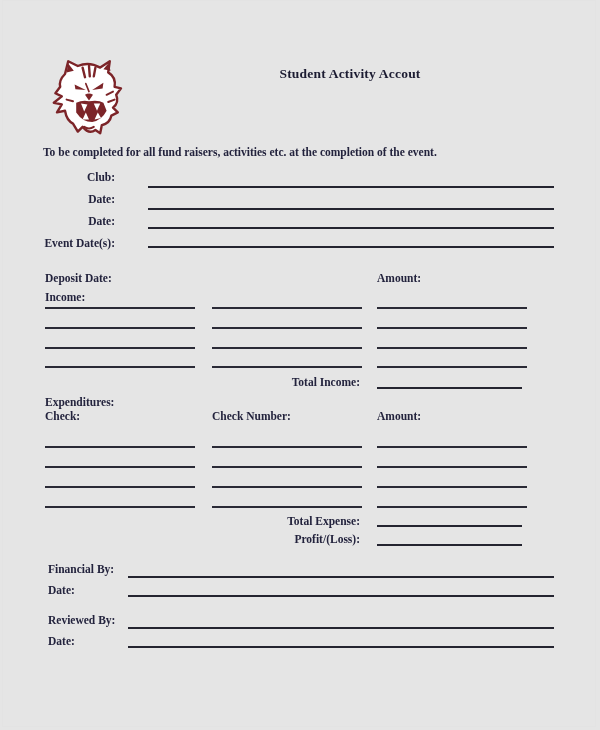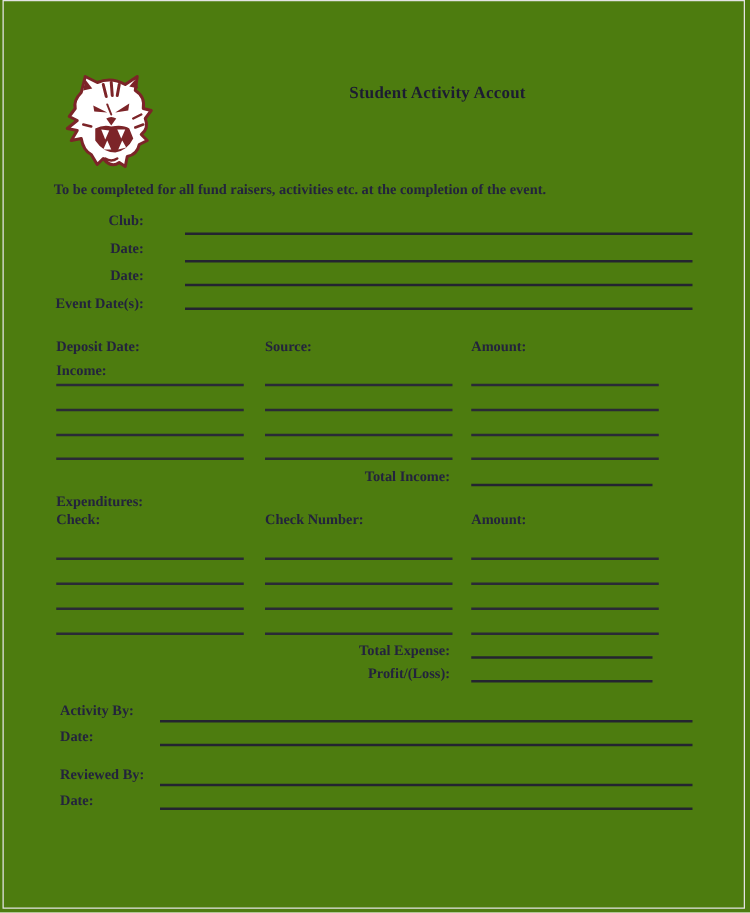--- a/index.html
+++ b/index.html
@@ -5,21 +5,21 @@
   html, body {
     margin: 0;
     padding: 0;
     background: #ffffff;
     font-family: "Liberation Serif", serif;
   }
   #page {
     position: relative;
     width: 600px;
     height: 730px;
-    background: #4d7c0f;
+    background: #e5e5e5;
     overflow: hidden;
   }
   #page-border {
     position: absolute;
     left: 2px; top: 0px; right: 4px; bottom: 3px;
     border: 1px solid #e3e3e3;
     pointer-events: none;
   }
   .t {
     position: absolute;
@@ -91,21 +91,20 @@
   <div class="line" style="left:148px;top:208px;width:406px;"></div>
 
   <div class="t right-align" style="left:0;top:215px;width:115px;">Date:</div>
   <div class="line" style="left:148px;top:227px;width:406px;"></div>
 
   <div class="t right-align" style="left:0;top:237px;width:115px;">Event Date(s):</div>
   <div class="line" style="left:148px;top:246px;width:406px;"></div>
 
   <div class="t" style="left:45px;top:258px;margin-top:33px;">Income:</div>
   <div class="t center-align" style="left:45px;top:272px;width:150px;">Deposit Date:</div>
-  <div class="t center-align" style="left:212px;top:272px;width:150px;">Source:</div>
   <div class="t center-align" style="left:377px;top:272px;width:150px;">Amount:</div>
 
   <div class="line rowline" style="left:45px;top:307px;width:150px;"></div>
   <div class="line rowline" style="left:212px;top:307px;width:150px;"></div>
   <div class="line rowline" style="left:377px;top:307px;width:150px;"></div>
 
   <div class="line rowline" style="left:45px;top:327px;width:150px;"></div>
   <div class="line rowline" style="left:212px;top:327px;width:150px;"></div>
   <div class="line rowline" style="left:377px;top:327px;width:150px;"></div>
 
@@ -140,21 +139,21 @@
   <div class="line rowline" style="left:45px;top:506px;width:150px;"></div>
   <div class="line rowline" style="left:212px;top:506px;width:150px;"></div>
   <div class="line rowline" style="left:377px;top:506px;width:150px;"></div>
 
   <div class="t right-align" style="left:200px;top:515px;width:160px;">Total Expense:</div>
   <div class="line" style="left:377px;top:525px;width:145px;"></div>
 
   <div class="t right-align" style="left:200px;top:533px;width:160px;">Profit/(Loss):</div>
   <div class="line" style="left:377px;top:544px;width:145px;"></div>
 
-  <div class="t" style="left:48px;top:563px;">Activity By:</div>
+  <div class="t" style="left:48px;top:563px;">Financial By:</div>
   <div class="line" style="left:128px;top:576px;width:426px;"></div>
 
   <div class="t" style="left:48px;top:584px;">Date:</div>
   <div class="line" style="left:128px;top:595px;width:426px;"></div>
 
   <div class="t" style="left:48px;top:614px;">Reviewed By:</div>
   <div class="line" style="left:128px;top:627px;width:426px;"></div>
 
   <div class="t" style="left:48px;top:635px;">Date:</div>
   <div class="line" style="left:128px;top:646px;width:426px;"></div>

